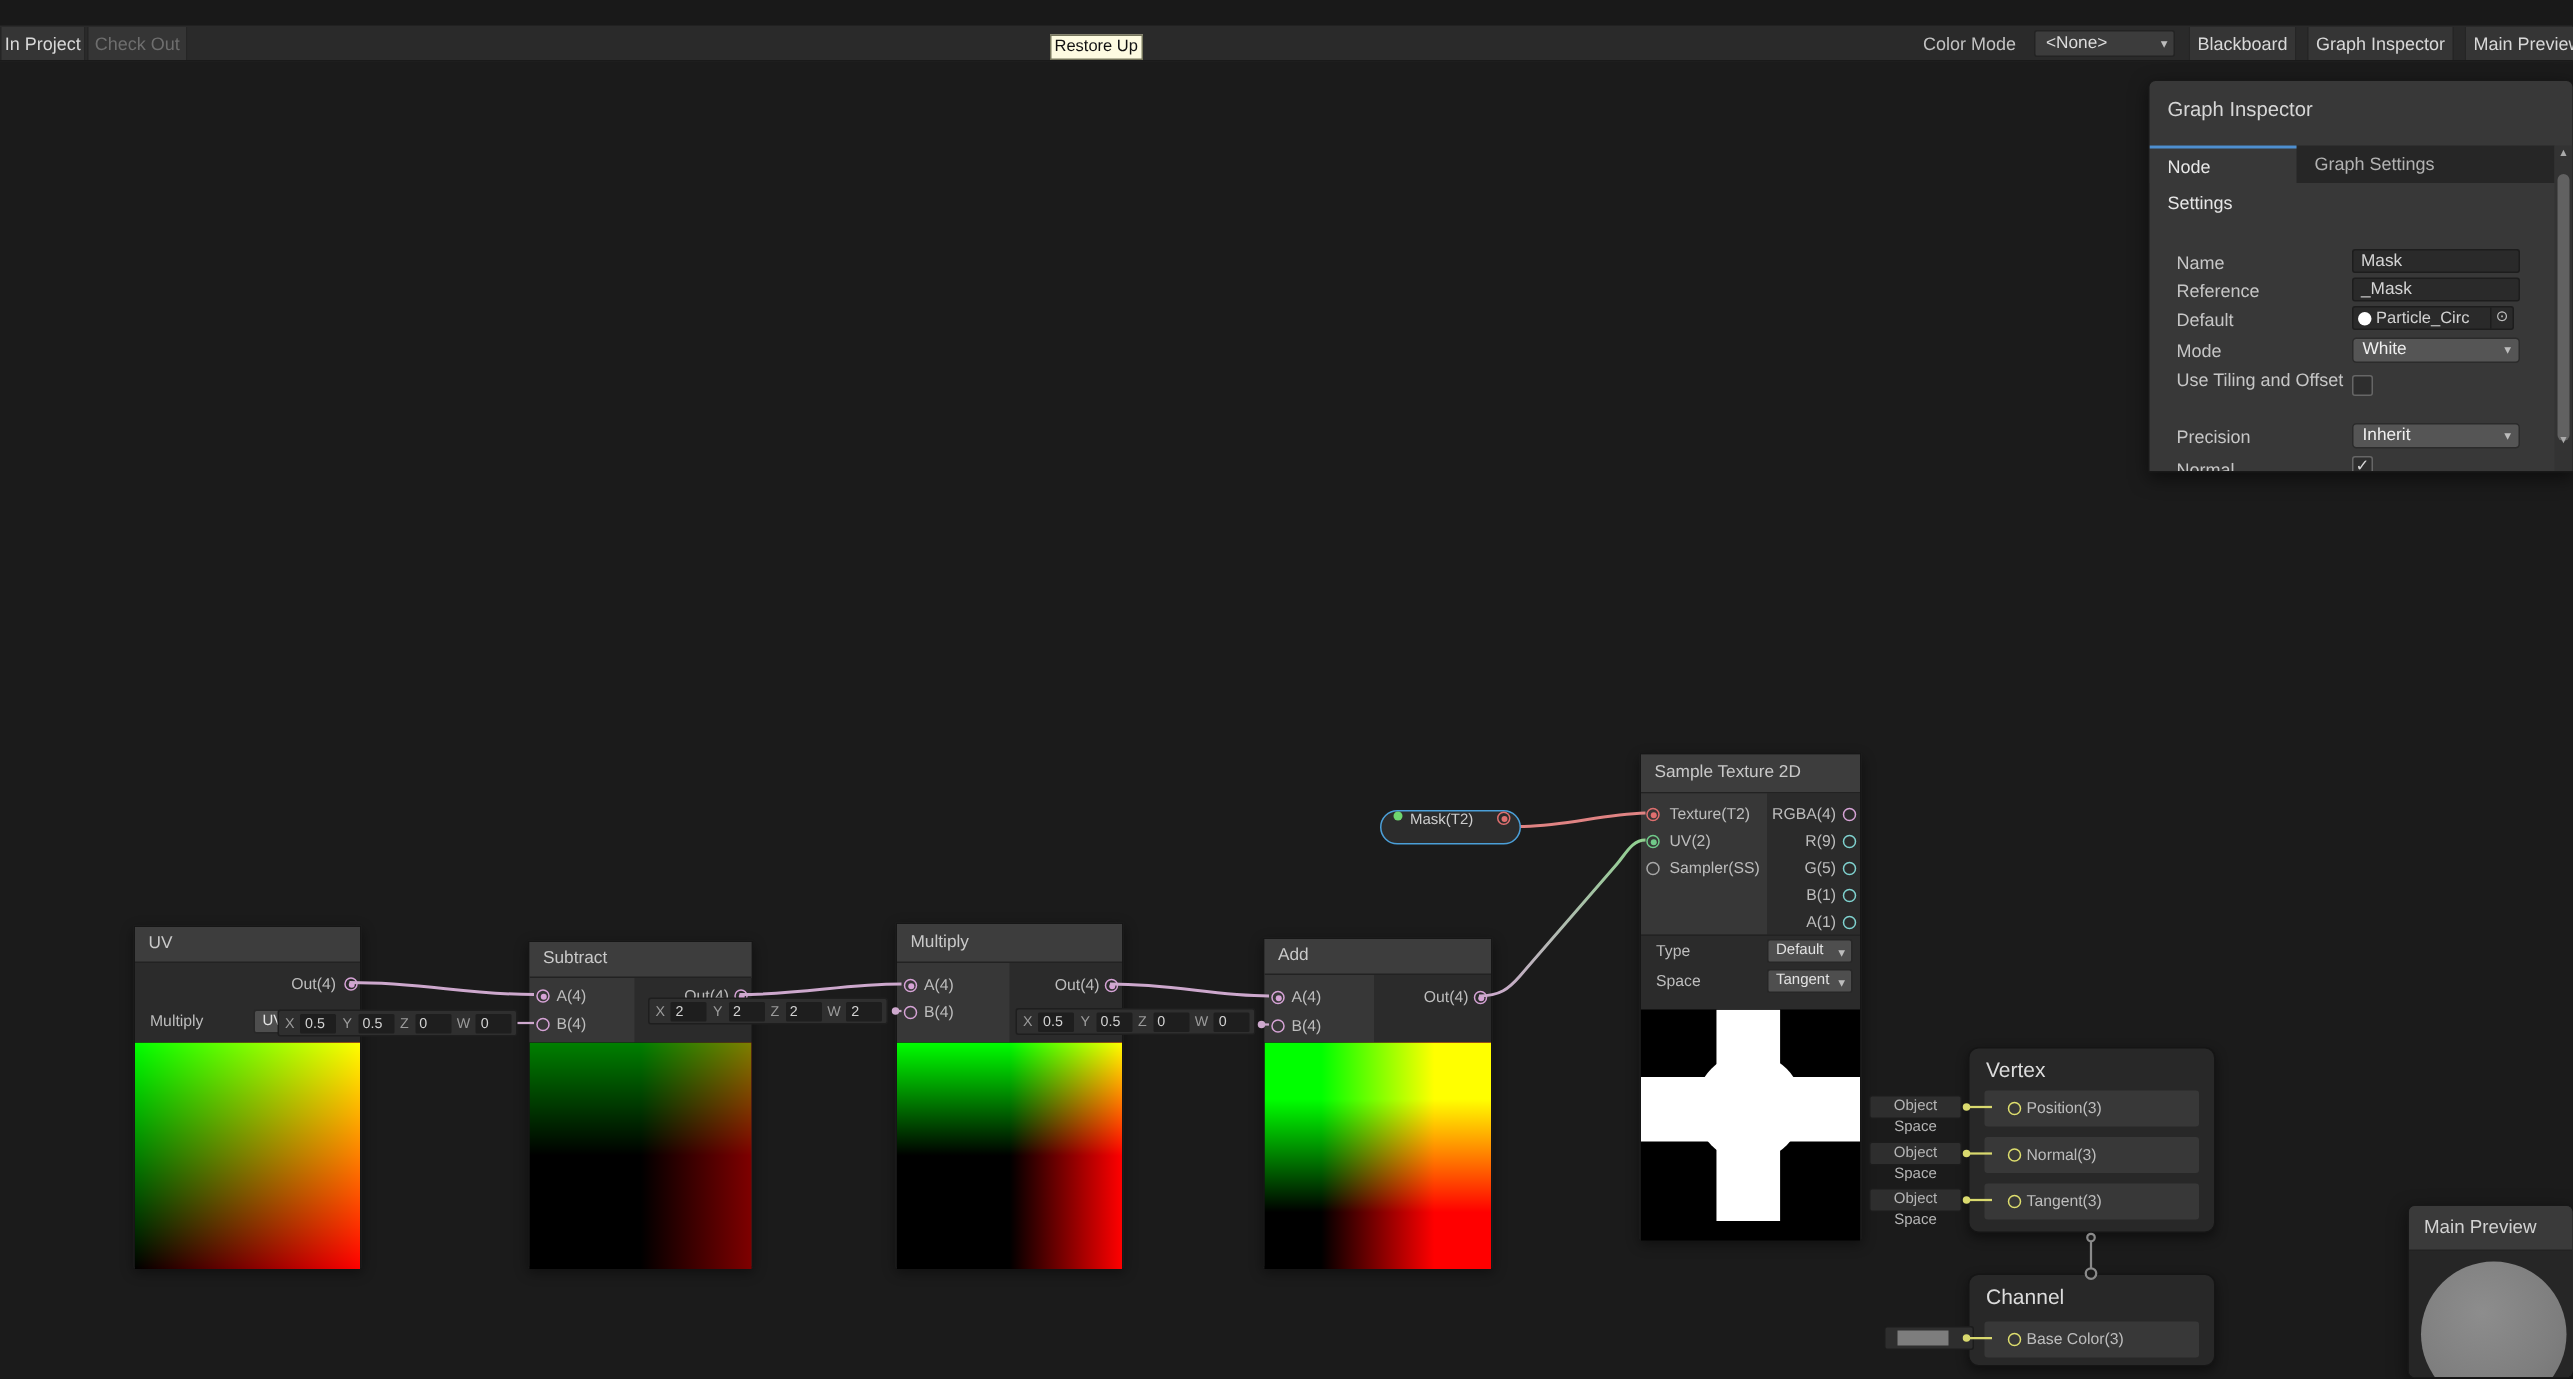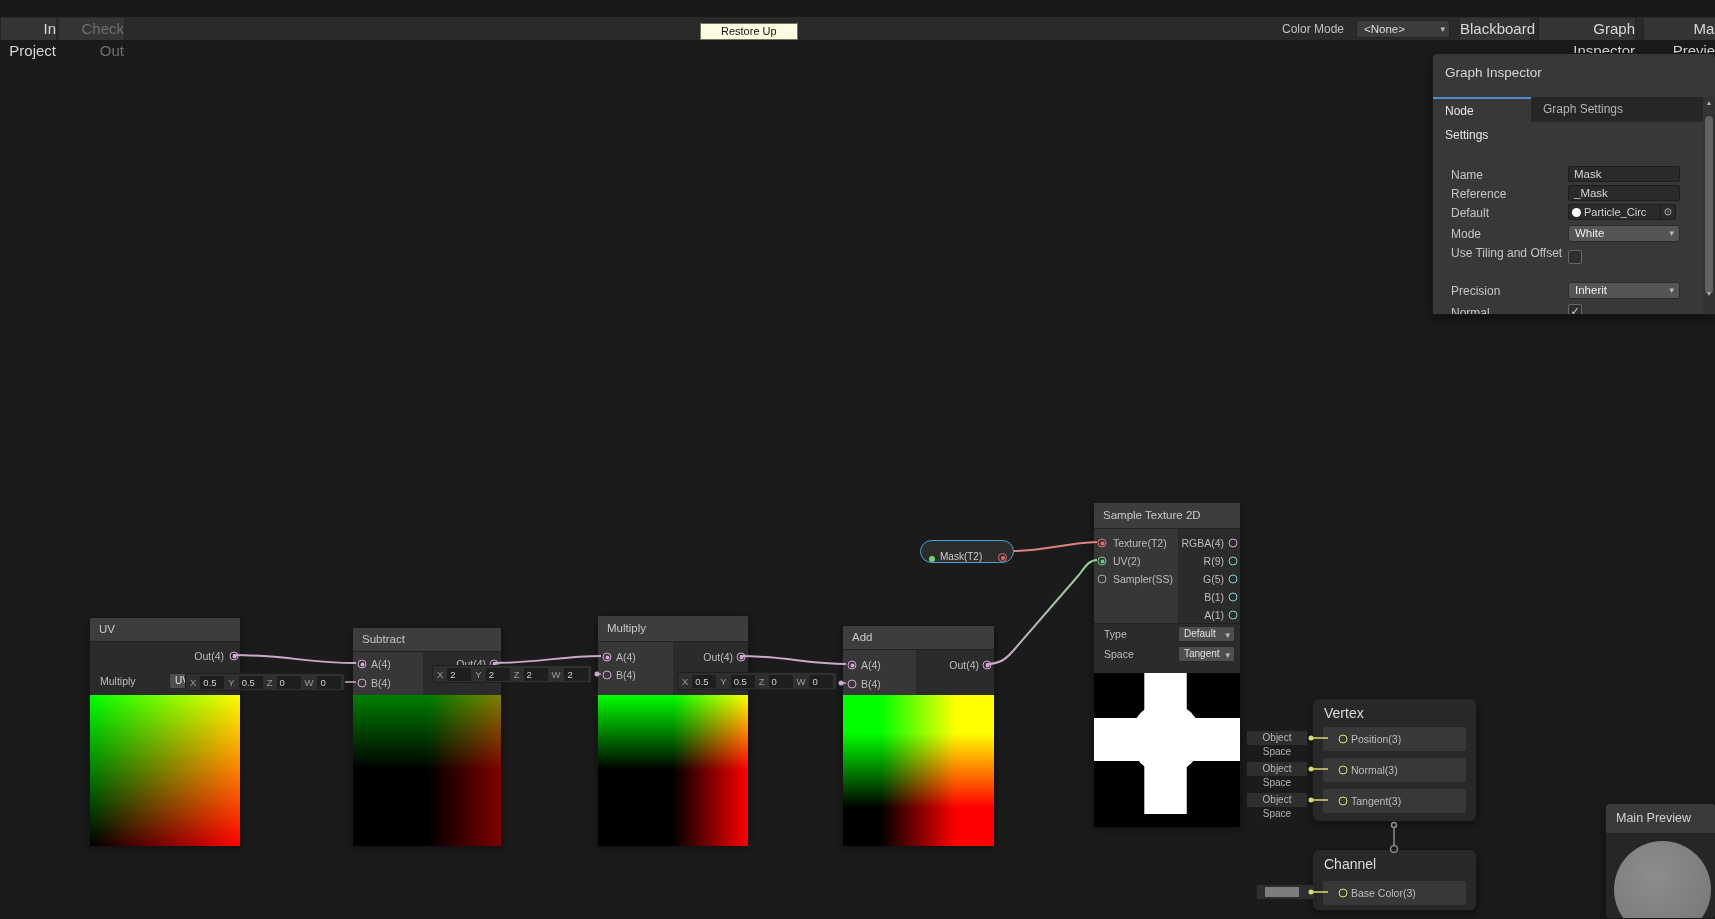--- a/index.html
+++ b/index.html
@@ -3,29 +3,29 @@
 <meta charset="utf-8">
 <style>
   * { margin:0; padding:0; box-sizing:border-box; }
   html,body { width:1715px; height:919px; overflow:hidden; background:#1b1b1b;
     font-family:"Liberation Sans", sans-serif; color:#c8c8c8; }
 
   
   #topstrip { position:absolute; left:0; top:0; width:1715px; height:17px; background:#191919; }
   #toolbar  { position:absolute; left:0; top:17px; width:1715px; height:24px; background:#2a2a2a; border-bottom:1px solid #1a1a1a; }
   .tbtn { position:absolute; top:1px; height:22px; background:#353535; border-left:1px solid #252525; border-right:1px solid #252525;
-    font-size:15px; line-height:22px; text-align:right; color:#d8d8d8; }
+    font-size:12px; line-height:22px; text-align:center; color:#d8d8d8; }
   .tbtn.disabled { color:#6e6e6e; }
   .tlabel { position:absolute; top:1px; height:22px; line-height:22px; font-size:12px; color:#c2c2c2; }
   .tdrop { position:absolute; top:3px; height:18px; background:#3c3c3c; border:1px solid #232323; border-radius:2px;
     font-size:11.5px; line-height:16px; color:#dcdcdc; padding:0 18px 0 7px; }
   .caret::after { content:"▾"; position:absolute; right:4px; top:0; font-size:9px; color:#bdbdbd; line-height:16px; }
 
   #tooltip { position:absolute; left:700px; top:23px; height:17px; background:#fdfbe1; border:1px solid #76765d;
-    color:#111; font-size:11px; line-height:15px; padding:0 20px; z-index:50; white-space:nowrap; }
+    color:#111; font-size:11px; line-height:15px; padding:0 2px; z-index:50; white-space:nowrap; }
 
   
   .node { position:absolute; background:#2b2b2b; border:1px solid #161616; box-shadow:0 3px 8px rgba(0,0,0,.45); z-index:2; }
   .nhead { position:absolute; left:0; top:0; right:0; background:#3d3d3d; border-bottom:1px solid #222;
     color:#c9c9c9; font-size:11.5px; padding-left:9px; }
   .incol { position:absolute; background:#373737; }
   .plabel { position:absolute; font-size:10.5px; color:#bdbdbd; transform:translateY(-50%); white-space:nowrap; }
   .plabel.r { text-align:center; }
   .port { position:absolute; width:9px; height:9px; border-radius:50%; border:1.5px solid var(--pc);
     transform:translate(-50%,-50%); background:transparent; z-index:3; }
@@ -45,21 +45,21 @@
 
   
   .vfields { position:absolute; display:flex; align-items:center; height:18px; background:#2f2f2f;
     border:1px solid #1e1e1e; border-radius:2px; padding:0 3px; gap:3px; z-index:6; }
   .vfields .vl { font-size:9.5px; color:#9b9b9b; padding:0 1px; }
   .vfields .vv { background:#1e1e1e; border-radius:1px; color:#d2d2d2; font-size:9.5px;
     min-width:24px; height:13px; line-height:13px; padding:0 3px; }
 
   
   #maskpill { position:absolute; left:920px; top:540px; width:94px; height:23px; background:#2c2c2c;
-    border:1.5px solid #4b9fd8; border-radius:12px; display:flex; align-items:flex-end; padding:0 6px 0 8px; z-index:5; }
+    border:1.5px solid #4b9fd8; border-radius:12px; display:flex; align-items:flex-start; padding:0 6px 0 8px; z-index:5; }
   #maskpill .dot { width:6px; height:6px; border-radius:50%; background:#6fd66f; margin-right:5px; }
   #maskpill .lbl { font-size:10px; color:#cdcdcd; flex:1; }
   #maskpill .pport { position:relative; width:9px; height:9px; border-radius:50%; border:1.5px solid #de6f6f; }
   #maskpill .pport::after { content:""; position:absolute; inset:1.5px; border-radius:50%; background:#de6f6f; }
 
   
   .block { position:absolute; background:#282828; border:1px solid #151515; border-radius:7px;
     box-shadow:0 3px 8px rgba(0,0,0,.45); z-index:2; }
   .block .btitle { position:absolute; left:11px; top:6px; font-size:14px; color:#dcdcdc; }
   .brow { position:absolute; left:10px; right:10px; height:24px; background:#383838; border-radius:2px; }

